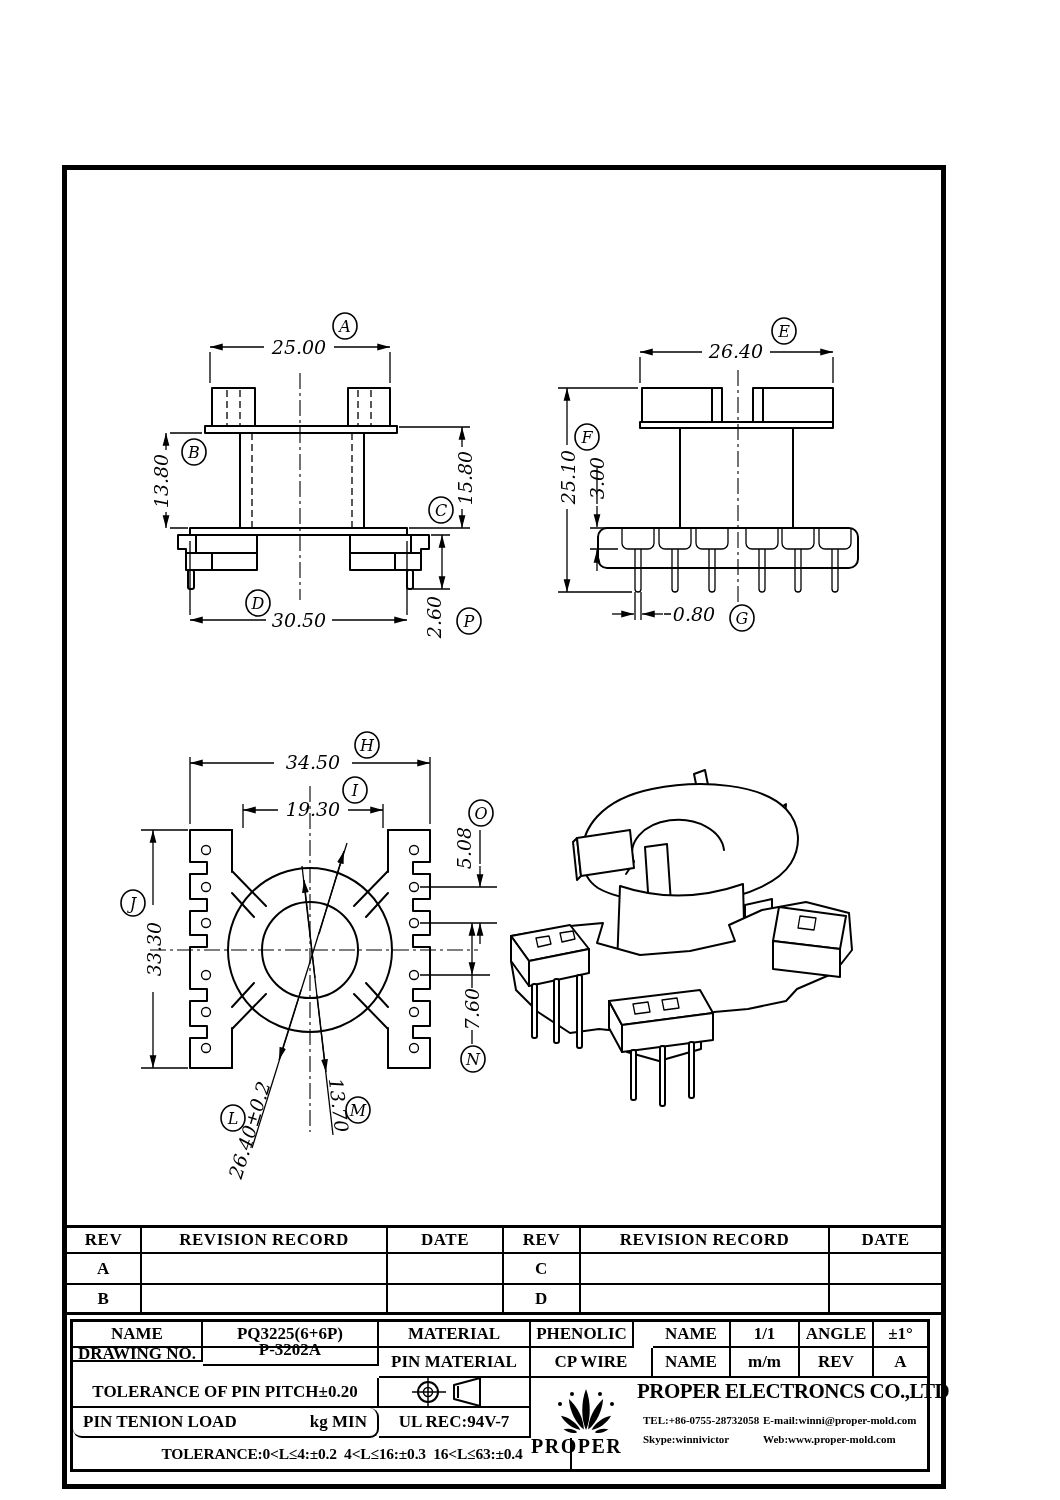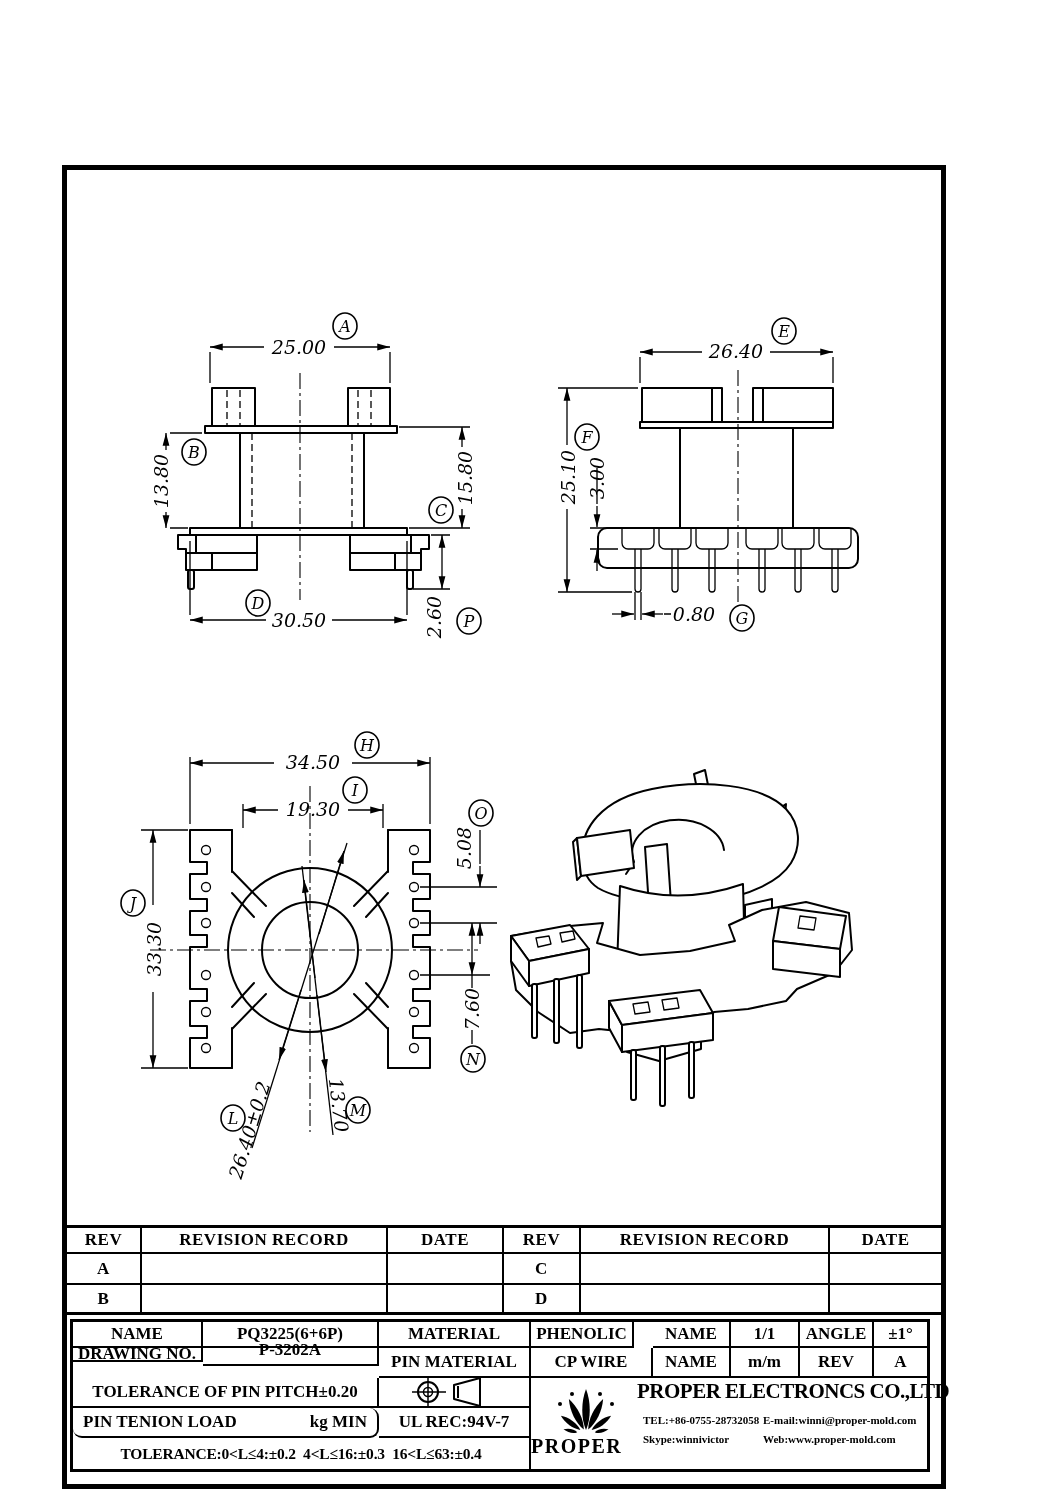--- a/index.html
+++ b/index.html
@@ -21,21 +21,21 @@
   .rev{position:absolute;left:0;top:1055px;width:874px;height:90px;box-sizing:border-box;border-top:3px solid #000;border-bottom:3px solid #000;display:grid;grid-template-columns:75px 246px 116px 77px 249px 111px;grid-template-rows:26px 31px 27px;}
   .rev .c{border-right:2px solid #000;border-bottom:2px solid #000;display:flex;align-items:center;justify-content:center;font-weight:bold;font-size:17px;letter-spacing:.5px;}
   .rev .c.lastcol{border-right:none;}
   .rev .c.lastrow{border-bottom:none;}
   
   .tb{position:absolute;left:3px;top:1149px;width:860px;height:153px;box-sizing:border-box;border:3px solid #000;background:#fff;}
   .tb .c{position:absolute;box-sizing:border-box;border-right:2px solid #000;border-bottom:2px solid #000;display:flex;align-items:center;justify-content:center;font-weight:bold;font-size:17px;white-space:nowrap;}
   .tb .c.noR{border-right:none;}
   .tb .c.noB{border-bottom:none;}
   .tb .c.spread{justify-content:space-between;padding:0 10px;border-radius:9px;}
-  .tb .c.pre{white-space:pre;font-size:15.5px;letter-spacing:-.2px;}
+  .tb .c.pre{white-space:pre;font-size:15.5px;letter-spacing:-.2px;margin-left:41px;}
   .company{position:absolute;left:458px;top:56px;width:396px;height:91px;box-sizing:border-box;}
   .company .cname{position:absolute;left:106px;top:1px;width:290px;text-align:center;font-weight:bold;font-size:21px;white-space:nowrap;letter-spacing:-.5px;}
   .company .contact{position:absolute;font-weight:bold;font-size:11px;white-space:nowrap;}
   .company .logo-text{position:absolute;left:0px;top:57px;width:108px;text-align:left;font-weight:bold;font-size:20px;letter-spacing:1.5px;}
   .company svg{position:absolute;}
 </style>
 </head>
 <body>
 
 <div class="frame">

